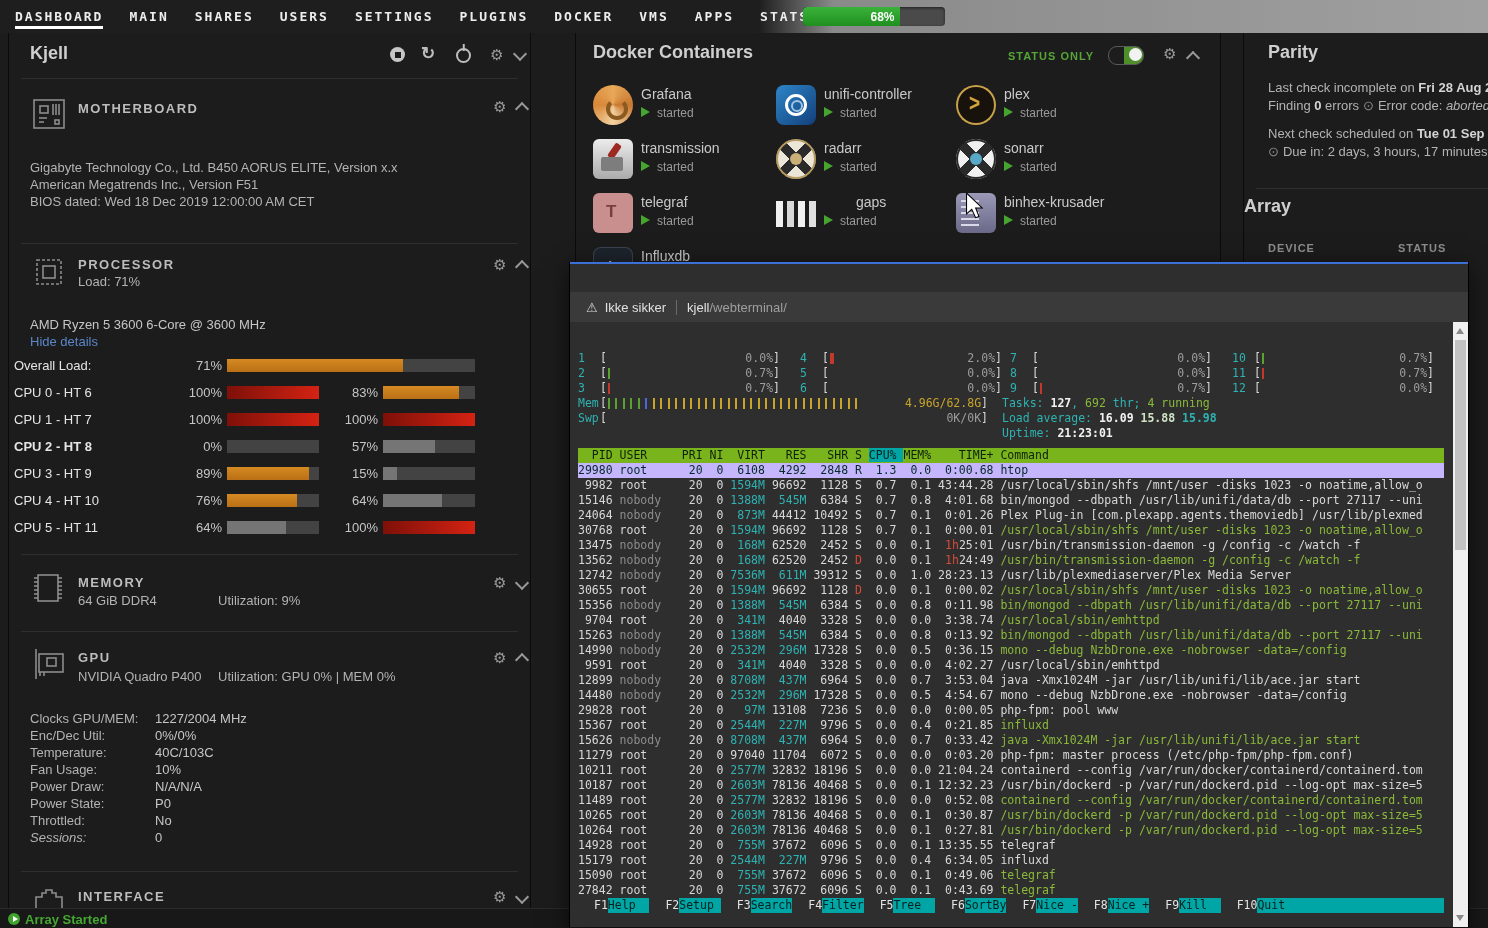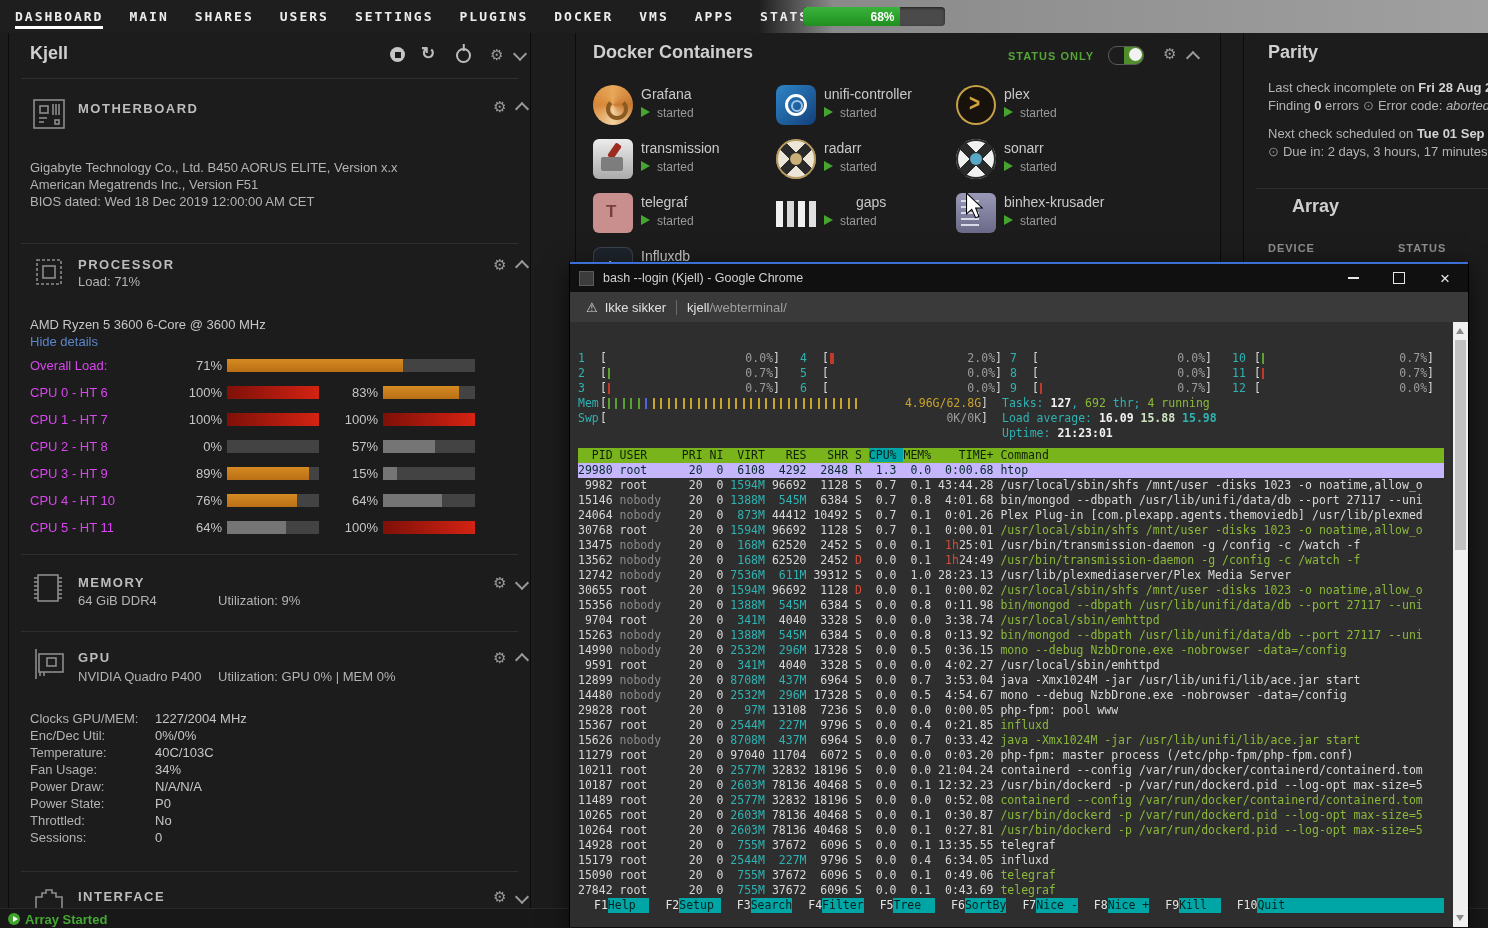--- a/index.html
+++ b/index.html
@@ -31,21 +31,21 @@
   .chev.up{transform:rotate(-135deg);}
   .chev.down{transform:rotate(45deg);}
   .icon-outline{position:absolute;stroke:#8d8d8d;fill:none;stroke-width:1.6;}
   .rec{position:absolute;width:15px;height:15px;border-radius:50%;background:#c6c6c6;cursor:pointer;}
   .rec::after{content:'';position:absolute;left:4.5px;top:4.5px;width:6px;height:6px;background:#1c1c1c;}
   .refresh{position:absolute;font-size:17px;font-weight:bold;color:#bdbdbd;cursor:pointer;line-height:1;}
   .pwr{position:absolute;width:11px;height:11px;border:2.5px solid #bdbdbd;border-radius:50%;cursor:pointer;}
   .pwr::after{content:'';position:absolute;left:50%;top:-6px;width:2.5px;height:7px;background:#bdbdbd;transform:translateX(-50%);}
   .link{position:absolute;font-size:13px;color:#5b86c8;cursor:pointer;}
   
-  .cpulabel{position:absolute;left:21px;font-size:13px;color:#d946ef;}
+  .cpulabel{position:absolute;left:5px;font-size:13px;color:#e5e5e5;}
   .cpupct{position:absolute;width:73px;text-align:right;font-size:13px;color:#c6c6c6;}
   .cbar{position:absolute;height:13px;background:#434343;}
   .cbar .fill{height:100%;}
   .fill.borange{background:linear-gradient(180deg,#d68a22,#b96f15);}
   .fill.bred{background:linear-gradient(90deg,#7e1008,#d42313);}
   .fill.bgray{background:#757575;}
   .gpulabel{position:absolute;left:21px;font-size:13px;color:#b3b3b3;}
   .gpuval{position:absolute;left:146px;font-size:13px;color:#c6c6c6;}
   
   #footer{position:absolute;left:0;top:908px;width:1488px;height:20px;background:#181818;border-top:1px solid #2a2a2a;z-index:6;}
@@ -236,21 +236,21 @@
       </div>
       <div class="cpulabel" style="top: 379px;">CPU 1 - HT 7</div>
       <div class="cpupct" style="left: 140px; top: 379px;">100%</div>
       <div class="cbar" style="left: 218px; top: 380px; width: 92px;">
         <div class="fill bred" style="width: 100%;"></div>
       </div>
       <div class="cpupct" style="left: 296px; top: 379px;">100%</div>
       <div class="cbar" style="left: 374px; top: 380px; width: 92px;">
         <div class="fill bred" style="width: 100%;"></div>
       </div>
-      <div class="cpulabel" style="top: 406px;">CPU 2 - HT 8</div>
+      <div class="cpulabel" style="top: 406px; font-weight: bold;">CPU 2 - HT 8</div>
       <div class="cpupct" style="left: 140px; top: 406px;">0%</div>
       <div class="cbar" style="left: 218px; top: 407px; width: 92px;">
         <div class="fill bgray" style="width: 0%;"></div>
       </div>
       <div class="cpupct" style="left: 296px; top: 406px;">57%</div>
       <div class="cbar" style="left: 374px; top: 407px; width: 92px;">
         <div class="fill bgray" style="width: 57%;"></div>
       </div>
       <div class="cpulabel" style="top: 433px;">CPU 3 - HT 9</div>
       <div class="cpupct" style="left: 140px; top: 433px;">89%</div>
@@ -317,28 +317,28 @@
   <div class="gear" style="left:484px;top:617px;">⚙</div>
   <span class="chev up" style="left:508px;top:622px;"></span>
   <div id="gpu-rows">
       <div class="gpulabel" style="top: 678px;">Clocks GPU/MEM:</div>
       <div class="gpuval" style="top: 678px;">1227/2004 MHz</div>
       <div class="gpulabel" style="top: 695px;">Enc/Dec Util:</div>
       <div class="gpuval" style="top: 695px;">0%/0%</div>
       <div class="gpulabel" style="top: 712px; text-align: right;">Temperature:</div>
       <div class="gpuval" style="top: 712px;">40C/103C</div>
       <div class="gpulabel" style="top: 729px;">Fan Usage:</div>
-      <div class="gpuval" style="top: 729px;">34%</div>
+      <div class="gpuval" style="top: 729px;">10%</div>
       <div class="gpulabel" style="top: 746px;">Power Draw:</div>
       <div class="gpuval" style="top: 746px;">N/A/N/A</div>
       <div class="gpulabel" style="top: 763px;">Power State:</div>
       <div class="gpuval" style="top: 763px;">P0</div>
       <div class="gpulabel" style="top: 780px;">Throttled:</div>
       <div class="gpuval" style="top: 780px;">No</div>
-      <div class="gpulabel" style="top: 797px;">Sessions:</div>
+      <div class="gpulabel" style="top: 797px; font-style: italic;">Sessions:</div>
       <div class="gpuval" style="top: 797px;">0</div>
     </div>
   <div class="hl" style="left:12px;top:838px;width:497px;"></div>
 
   <svg class="icon-outline" style="left:21px;top:850px;" width="38" height="38" viewBox="0 0 38 38">
     <path d="M6 30 L6 14 L12 14 L12 10 L16 10 L16 7 L22 7 L22 10 L26 10 L26 14 L32 14 L32 30 Z"></path>
   </svg>
   <div class="sechead" style="left:69px;top:856px;">INTERFACE</div>
   <div class="gear" style="left:484px;top:856px;">⚙</div>
   <span class="chev down" style="left:508px;top:859px;"></span>
@@ -389,43 +389,30 @@
 <div class="pline" style="top:98px;">
   <span>Finding </span><b>0</b><span> errors</span><span class="picon">⊙</span><span>Error code: </span><i>aborted</i>
 </div>
 <div class="pline" style="top:126px;">
   <span>Next check scheduled on </span><b>Tue 01 Sep 2020</b>
 </div>
 <div class="pline" style="top:144px;">
   <span class="picon" style="padding-left:0;">⊙</span><span>Due in: 2 days, 3 hours, 17 minutes</span>
 </div>
 <div class="hl" style="left:1256px;top:188px;width:232px;"></div>
-<div class="ptitle" style="left:1292px;top:196px;">Array</div>
+<div class="ptitle" style="left:1244px;top:196px;">Array</div>
 <div class="colhead" style="left:1268px;top:242px;">DEVICE</div>
 <div class="colhead" style="left:1398px;top:242px;">STATUS</div>
 
 <div id="footer">
   <div class="dot"></div>
   <div class="ftext">Array Started</div>
 </div>
 
 <div id="win">
-  <div id="titlebar">
-    <div id="favicon"></div>
-    <div id="wintitle">bash --login (Kjell) - Google Chrome</div>
-    <div class="winbtn wb-min">
-        <div class="glyph-min"></div>
-      </div>
-    <div class="winbtn wb-max">
-        <div class="glyph-max"></div>
-      </div>
-    <div class="winbtn wb-close">
-        <span class="glyph-close">×</span>
-      </div>
-  </div>
   <div id="addressbar">
     <span id="warnicon">⚠</span>
     <span id="sectext">Ikke sikker</span>
     <div id="urldiv"></div>
     <span id="urlhost">kjell</span>
       <span id="urlpath">/webterminal/</span>
   </div>
 
   <div id="htop">
     <div class="mcol" style="left:0;" id="mcolA"><div class="mrow"><span class="mn">1</span><span>[</span><span class="mg"></span><span class="mp">0.0%</span><span>]</span></div><div class="mrow"><span class="mn">2</span><span>[</span><span class="mg"><span class="mbar green"></span></span><span class="mp">0.7%</span><span>]</span></div><div class="mrow"><span class="mn">3</span><span>[</span><span class="mg"><span class="mbar red"></span></span><span class="mp">0.7%</span><span>]</span></div></div>

